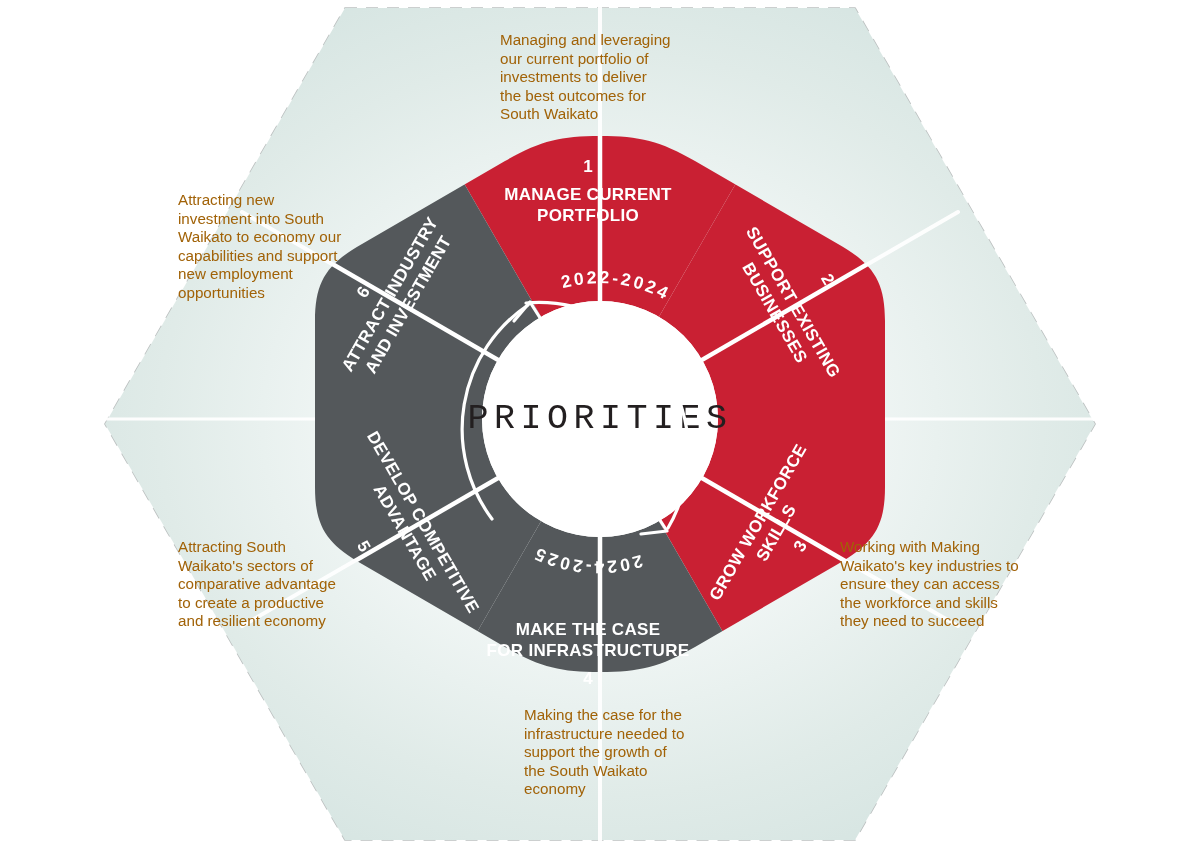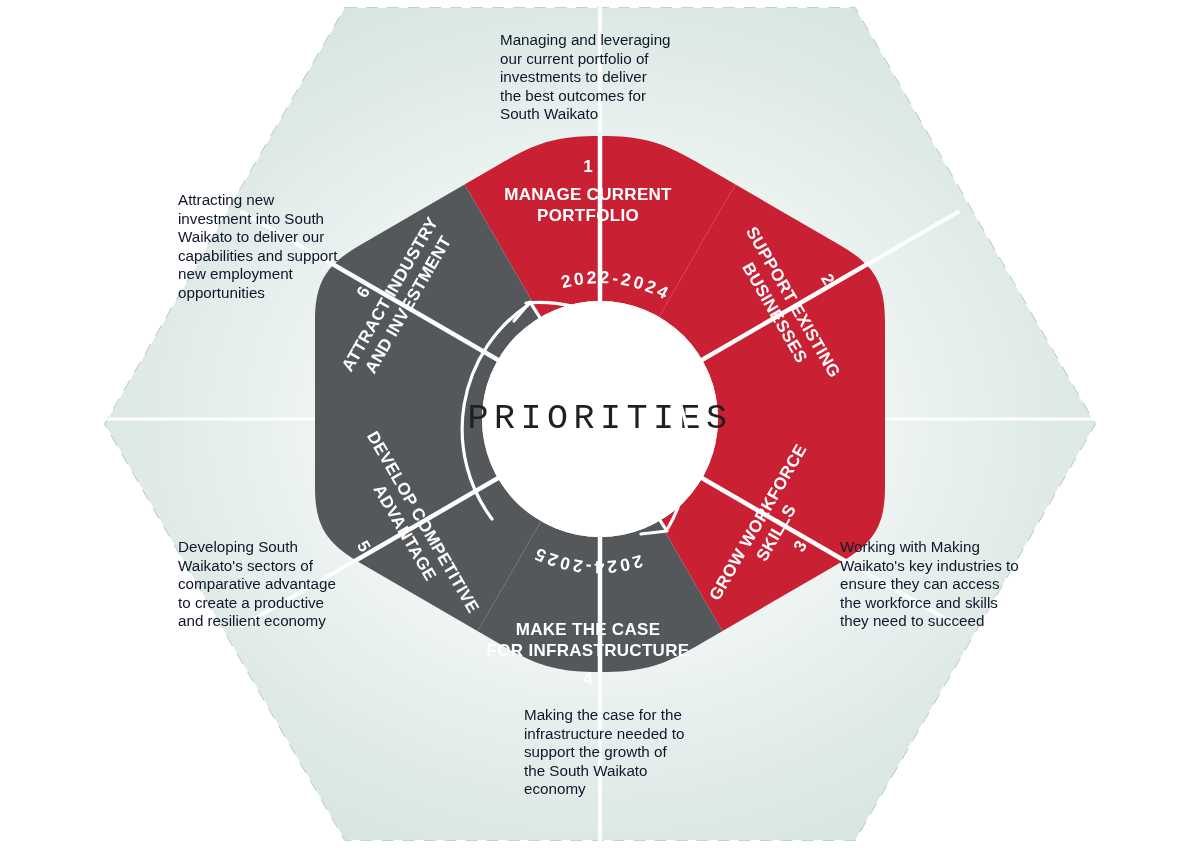--- a/index.html
+++ b/index.html
@@ -11,21 +11,21 @@
     position:relative;
   }
   #stage{position:absolute;inset:0;width:1200px;height:848px;}
   svg.diagram{position:absolute;left:0;top:0;width:1200px;height:848px;display:block;}
 
   .desc{
     position:absolute;
     font-family:"Liberation Sans", sans-serif;
     font-size:15.2px;
     line-height:1.22;
-    color:#0f172a;
+    color:#a16207;
     white-space:pre-line;
   }
   #desc1{left:500px;top:31px;width:200px;}
   #desc2{left:840px;top:191px;width:175px;}
   #desc3{left:840px;top:538px;width:185px;}
   #desc4{left:500px;top:706px;width:190px;margin-left:24px;}
   #desc5{left:178px;top:538px;width:180px;}
   #desc6{left:178px;top:191px;width:175px;}
 </style>
 </head>
@@ -184,25 +184,25 @@
   <div class="desc" id="desc3">Working with Making
 Waikato's key industries to
 ensure they can access
 the workforce and skills
 they need to succeed</div>
   <div class="desc" id="desc4">Making the case for the
 infrastructure needed to
 support the growth of
 the South Waikato
 economy</div>
-  <div class="desc" id="desc5">Developing South
+  <div class="desc" id="desc5">Attracting South
 Waikato's sectors of
 comparative advantage
 to create a productive
 and resilient economy</div>
   <div class="desc" id="desc6">Attracting new
 investment into South
-Waikato to deliver our
+Waikato to economy our
 capabilities and support
 new employment
 opportunities</div>
 
 </div>
 
 </body></html>

